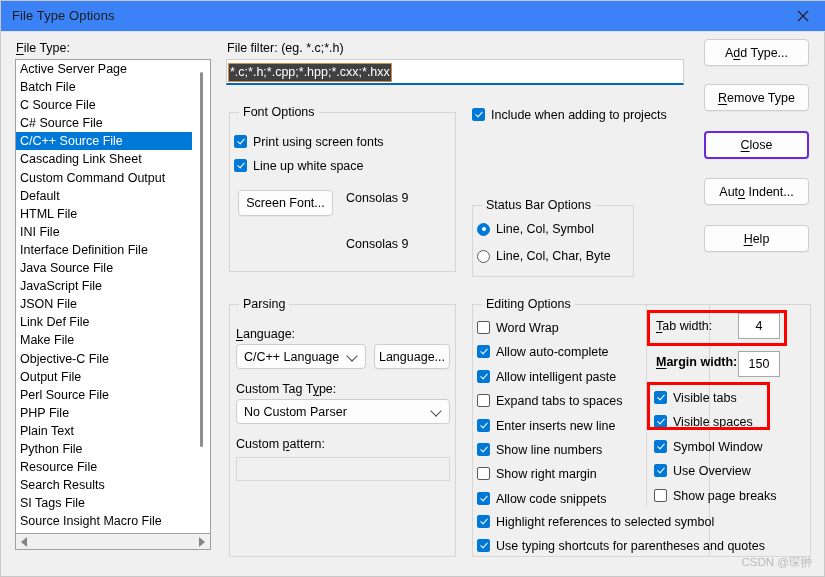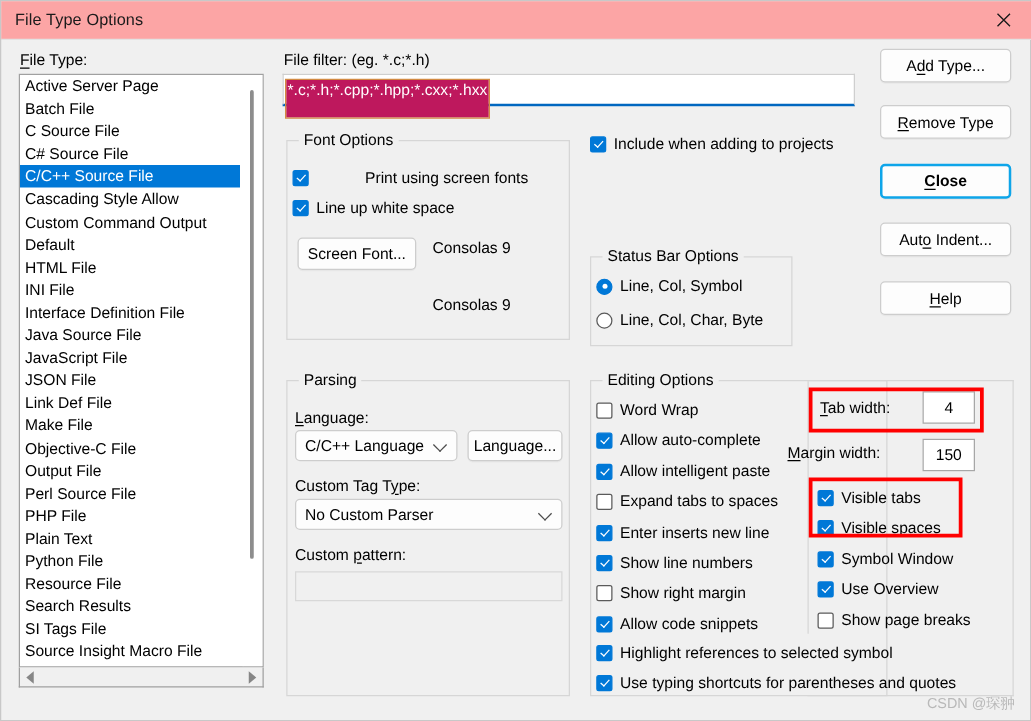--- a/index.html
+++ b/index.html
@@ -9,21 +9,21 @@
     font-size:12.5px;color:#000;background:#f0f0f0;
   }
   .window{
     position:absolute;left:0;top:0;width:825px;height:577px;
     background:#f0f0f0;box-sizing:border-box;
     border:1px solid #c8c8c8;
   }
   
   .titlebar{
     position:absolute;left:0;top:0;width:825px;height:30px;
-    background:#fca5a5;border-bottom:1px solid #e2e2e2;
+    background:#3b82f6;border-bottom:1px solid #e2e2e2;
   }
   .title-text{
     position:absolute;left:11px;top:7px;font-size:13px;color:#1b1b1b;
     letter-spacing:.1px;
   }
   .close-btn{
     position:absolute;right:0;top:0;width:46px;height:29px;
     display:flex;align-items:center;justify-content:center;cursor:default;
   }
   .close-btn svg{display:block;}
@@ -61,37 +61,37 @@
   .hsc-left{left:5px;border-top:5px solid transparent;border-bottom:5px solid transparent;border-right:6px solid #868686;}
   .hsc-right{right:5px;border-top:5px solid transparent;border-bottom:5px solid transparent;border-left:6px solid #868686;}
 
   
   .filter-input{
     position:absolute;left:225px;top:58px;width:458px;height:26px;
     background:#fff;border:1px solid #cfcfcf;border-bottom:2px solid #0067c0;
     box-sizing:border-box;
   }
   .filter-sel{
-    position:absolute;left:2px;top:4px;height:30px;line-height:17px;
-    background:#be185d;color:#fff;font-size:12.5px;padding:0 1px;
+    position:absolute;left:2px;top:4px;height:17px;line-height:17px;
+    background:#404040;color:#fff;font-size:12.5px;padding:0 1px;
     outline:1px solid #d38b43;
   }
 
   
   .group{
     position:absolute;border:1px solid #d6d6d6;box-sizing:border-box;
     background:transparent;
   }
   .group-title{
     position:absolute;top:-8px;left:9px;background:#f0f0f0;
     padding:0 4px;font-size:12.5px;color:#000;white-space:nowrap;
   }
 
   
-  .cb{position:absolute;display:flex;align-items:flex-end;white-space:nowrap;}
+  .cb{position:absolute;display:flex;align-items:flex-start;white-space:nowrap;}
   .cb .box{
     width:13px;height:13px;box-sizing:border-box;flex:0 0 13px;
     border:1px solid #5a5a5a;background:#fff;border-radius:2px;
     margin-right:6px;position:relative;
   }
   .cb.on .box{background:#0078d7;border-color:#0078d7;}
   .cb.on .box::after{
     content:"";position:absolute;left:3.5px;top:1px;width:3px;height:6px;
     border:solid #fff;border-width:0 1.6px 1.6px 0;transform:rotate(42deg);
   }
@@ -111,21 +111,21 @@
   }
   .rb .txt{font-size:12.5px;color:#000000;}
 
   
   .btn{
     position:absolute;background:#fdfdfd;border:1px solid #cdcdcd;
     border-radius:4px;display:flex;align-items:center;justify-content:center;
     font-size:12.5px;color:#000;box-sizing:border-box;cursor:default;
     box-shadow:0 1px 0 rgba(0,0,0,.035);
   }
-  .btn.default{border:2px solid #0ea5e9;font-weight:bold;}
+  .btn.default{border:2px solid #6d28d9;}
   .btn.disabled{color:#9a9a9a;background:#fbfbfb;border-color:#dedede;}
 
   
   .combo{
     position:absolute;background:#fdfdfd;border:1px solid #cdcdcd;
     border-radius:4px;box-sizing:border-box;font-size:12.5px;color:#000;
     display:flex;align-items:center;padding-left:7px;cursor:default;
   }
   .combo .chev{
     position:absolute;right:9px;top:50%;margin-top:-3px;
@@ -171,21 +171,21 @@
     <span class="u">F</span><span>ile Type:</span>
   </div>
 
   <div class="listbox">
     <div class="list-items" id="filetype-list">
         <div class="list-item">Active Server Page</div>
         <div class="list-item">Batch File</div>
         <div class="list-item">C Source File</div>
         <div class="list-item">C# Source File</div>
         <div class="list-item sel">C/C++ Source File</div>
-        <div class="list-item">Cascading Style Allow</div>
+        <div class="list-item">Cascading Link Sheet</div>
         <div class="list-item">Custom Command Output</div>
         <div class="list-item">Default</div>
         <div class="list-item">HTML File</div>
         <div class="list-item">INI File</div>
         <div class="list-item">Interface Definition File</div>
         <div class="list-item">Java Source File</div>
         <div class="list-item">JavaScript File</div>
         <div class="list-item">JSON File</div>
         <div class="list-item">Link Def File</div>
         <div class="list-item">Make File</div>
@@ -211,21 +211,21 @@
 
   <div class="lbl" style="left:226px;top:40px;">File filter: (eg. *.c;*.h)</div>
   <div class="filter-input">
     <span class="filter-sel">*.c;*.h;*.cpp;*.hpp;*.cxx;*.hxx</span>
   </div>
 
   <div class="group" style="left:228px;top:111px;width:227px;height:160px;">
     <div class="group-title">Font Options</div>
   </div>
 
-  <div class="cb on" style="left:233px;top:134px;gap:39px;">
+  <div class="cb on" style="left:233px;top:134px;">
     <span class="box"></span>
     <span class="txt">Print using screen fonts</span>
   </div>
   <div class="cb on" style="left:233px;top:158px;">
     <span class="box"></span>
     <span class="txt">Line up white space</span>
   </div>
 
   <div class="btn" style="left:237px;top:189px;width:95px;height:26px;">
     <span>Screen Font...</span>
@@ -333,21 +333,21 @@
       </div>
     </div>
 
   <div class="lbl" style="left:655px;top:318px;">
     <span class="u">T</span><span>ab width:</span>
   </div>
   <div class="field" style="left:737px;top:312px;width:42px;height:26px;justify-content:center;padding-left:0;">
     <span>4</span>
   </div>
 
-  <div class="lbl" style="left:629px;top:354px;">
+  <div class="lbl" style="left:655px;top:354px;font-weight:bold;">
     <span class="u">M</span><span>argin width:</span>
   </div>
   <div class="field" style="left:737px;top:350px;width:42px;height:26px;justify-content:center;padding-left:0;">
     <span>150</span>
   </div>
 
   <div id="edit-right-col">
       <div class="cb on" style="left: 653px; top: 390px;">
         <span class="box"></span>
         <span class="txt">Visible tabs</span>

